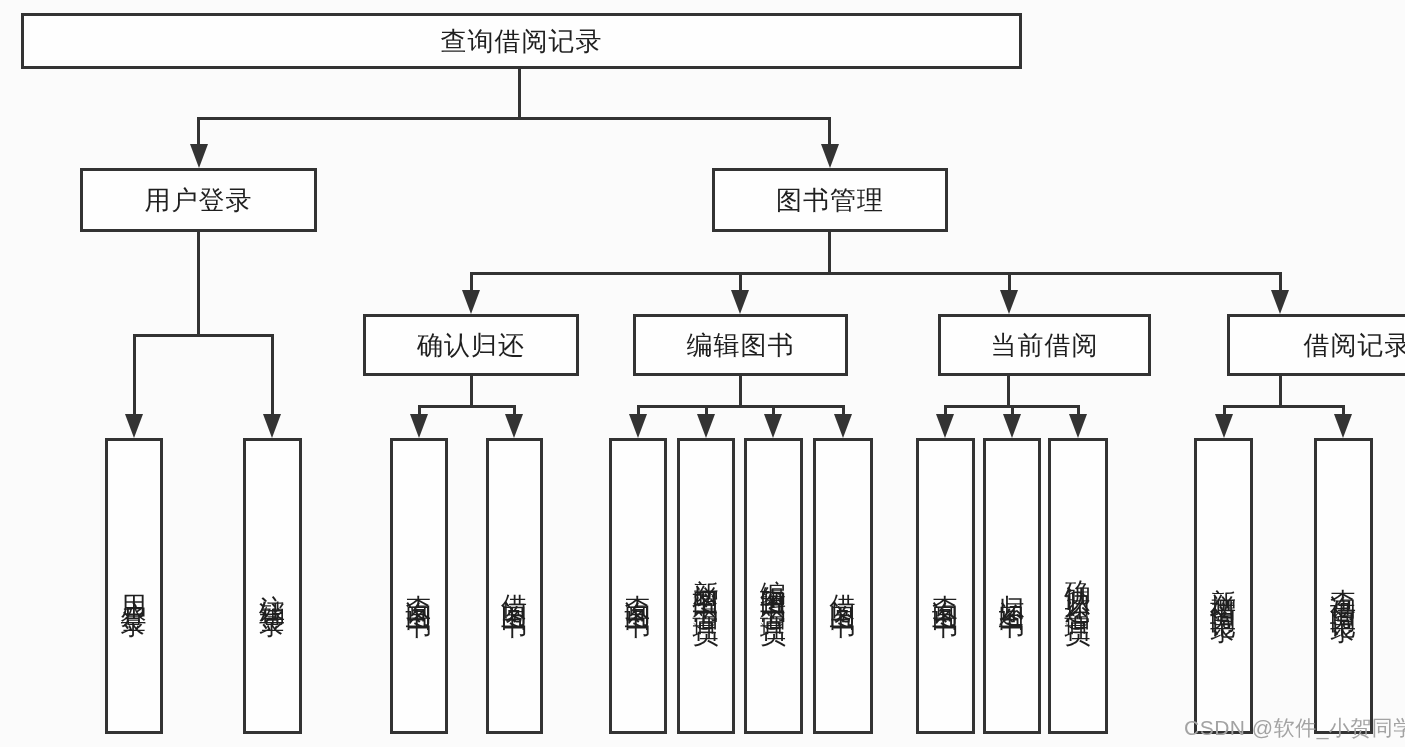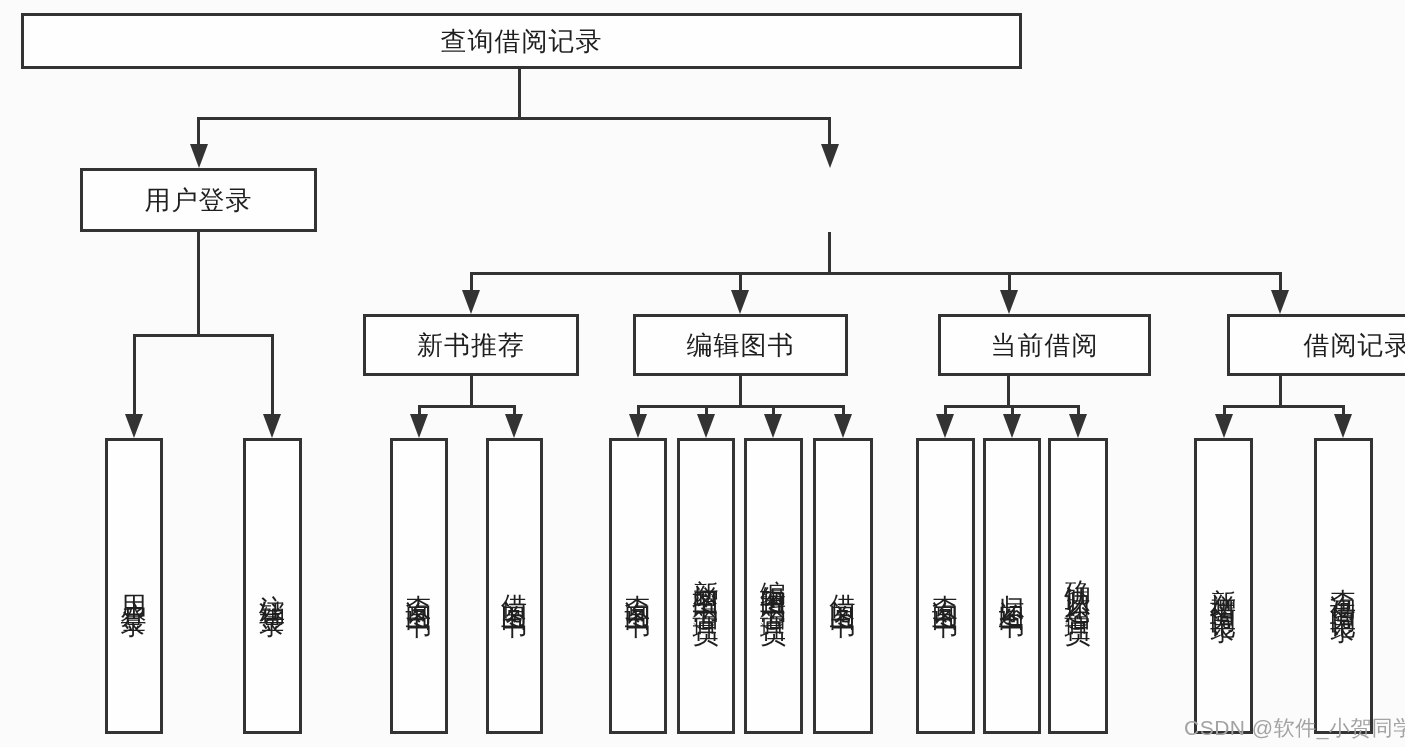--- a/index.html
+++ b/index.html
@@ -65,23 +65,26 @@
 
 <div class="canvas">
 
   <div class="hbox" style="left:21px;top:13px;width:1001px;height:56px">
     <span>查询借阅记录</span>
   </div>
 
   <div class="hbox" style="left:80px;top:168px;width:237px;height:64px">
     <span>用户登录</span>
   </div>
+  <div class="hbox" style="left:712px;top:168px;width:236px;height:64px">
+    <span>图书管理</span>
+  </div>
 
   <div class="hbox" style="left:363px;top:314px;width:216px;height:62px">
-    <span>新书推荐</span>
+    <span>确认归还</span>
   </div>
   <div class="hbox" style="left:633px;top:314px;width:215px;height:62px">
     <span>编辑图书</span>
   </div>
   <div class="hbox" style="left:938px;top:314px;width:213px;height:62px">
     <span>当前借阅</span>
   </div>
   <div class="hbox" style="left:1227px;top:314px;width:261px;height:62px">
     <span>借阅记录</span>
   </div>

